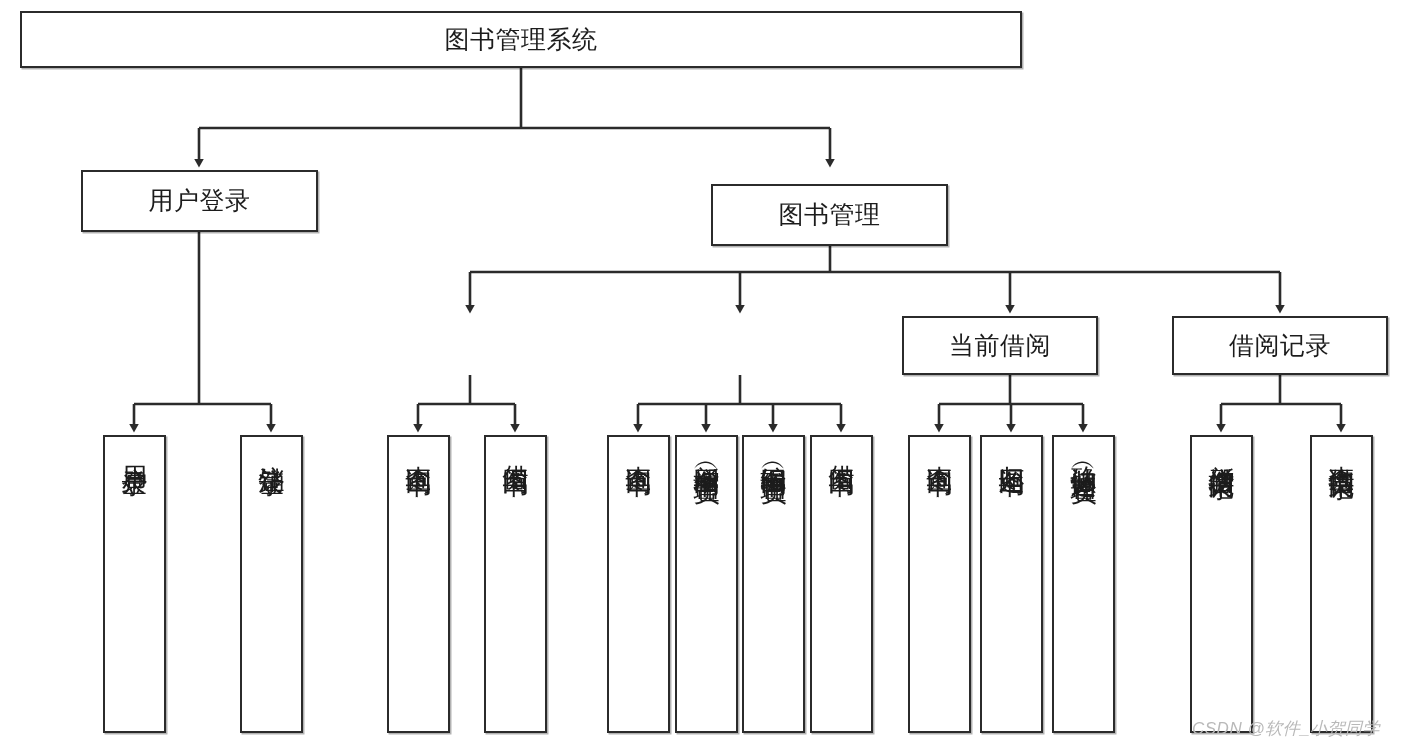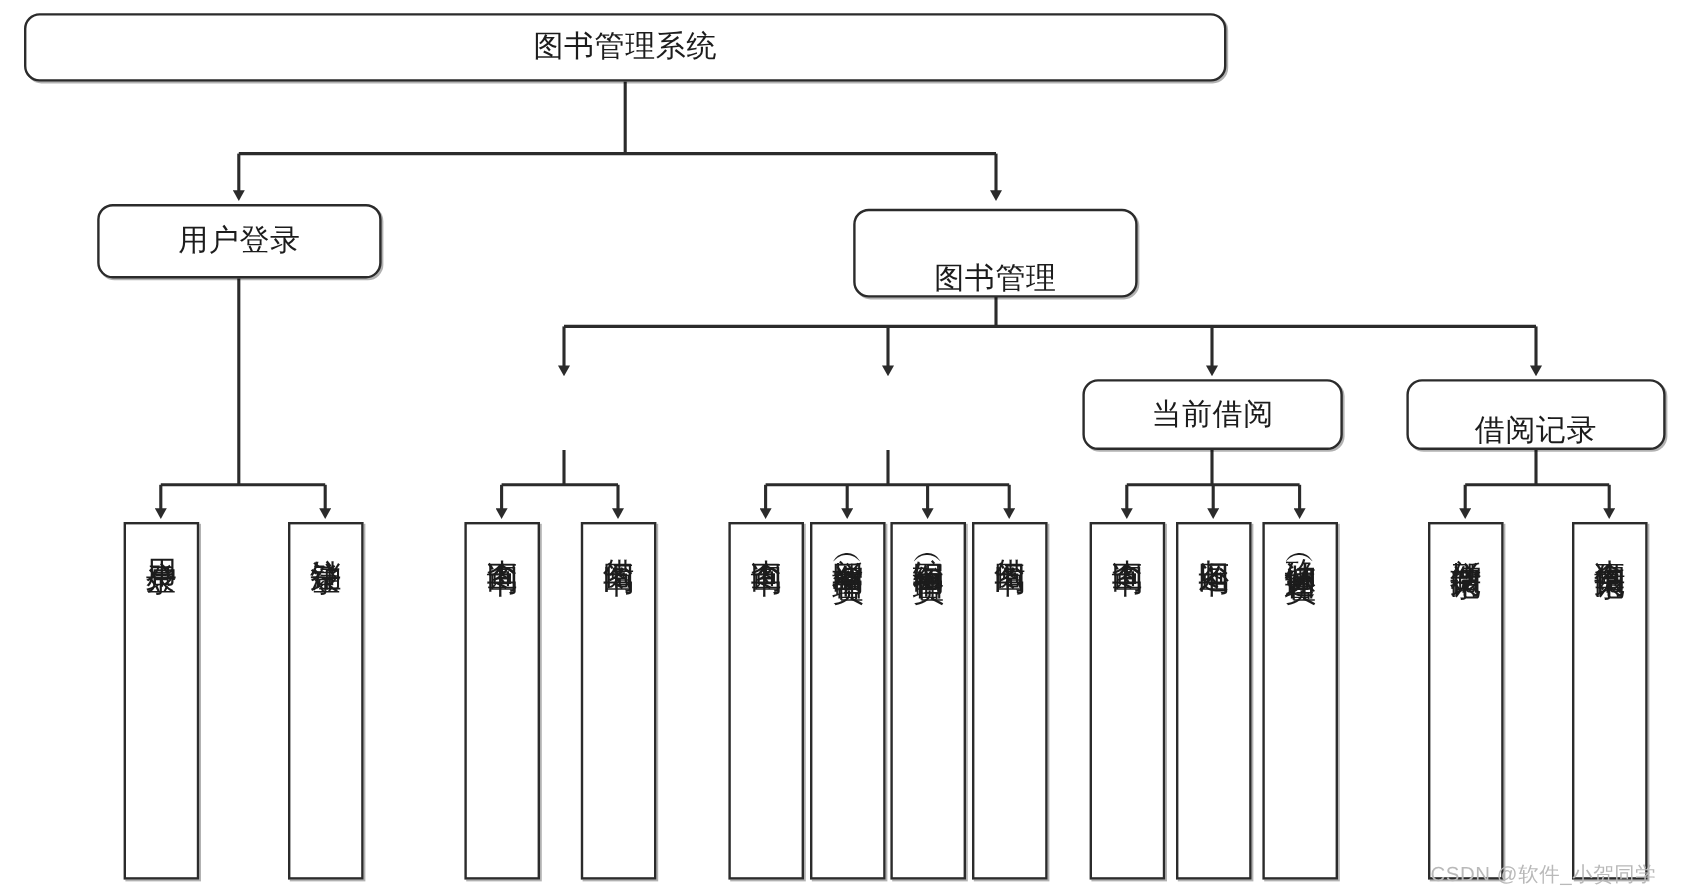--- a/index.html
+++ b/index.html
@@ -35,21 +35,20 @@
     align-items: center;
     justify-content: center;
     color: #1c1c1c;
     box-shadow: 1.5px 1.5px 0 rgba(0,0,0,0.30);
   }
   .node.horizontal {
     font-size: 25px;
     line-height: 1.1;
     letter-spacing: 0.5px;
     white-space: nowrap;
-    border-radius: 13px;
   }
   .node.root {
     font-size: 25px;
   }
   .node.leaf {
     align-items: flex-start;
     padding-top: 8px;
     overflow: hidden;
   }
   .vtext {
@@ -125,28 +124,28 @@
     </g>
   </svg>
 
   <div class="node horizontal root" style="left:20px; top:11px; width:1002px; height:57px;">
     <span>图书管理系统</span>
   </div>
 
   <div class="node horizontal" style="left:81px; top:170px; width:237px; height:62px;">
     <span>用户登录</span>
   </div>
-  <div class="node horizontal" style="left:711px; top:174px; width:237px; height:74px;align-items:flex-end;">
+  <div class="node horizontal" style="left:711px; top:184px; width:237px; height:62px;">
     <span>图书管理</span>
   </div>
 
-  <div class="node horizontal" style="left:902px; top:316px; width:217px; height:59px;">
+  <div class="node horizontal" style="left:902px; top:316px; width:196px; height:59px;">
     <span>当前借阅</span>
   </div>
-  <div class="node horizontal" style="left:1172px; top:316px; width:216px; height:59px;align-items:flex-end;">
+  <div class="node horizontal" style="left:1172px; top:316px; width:216px; height:59px;">
     <span>借阅记录</span>
   </div>
 
   <div class="node leaf" style="left:103px; top:435px; width:63px; height:298px;">
     <span class="vtext">用户登录</span>
   </div>
   <div class="node leaf" style="left:240px; top:435px; width:63px; height:298px;">
     <span class="vtext">注销登录</span>
   </div>
 
@@ -180,15 +179,15 @@
     <span class="vtext">确认归还（管理员）</span>
   </div>
 
   <div class="node leaf" style="left:1190px; top:435px; width:63px; height:298px;">
     <span class="vtext">新增借阅记录</span>
   </div>
   <div class="node leaf" style="left:1310px; top:435px; width:63px; height:298px;">
     <span class="vtext">查询借阅记录</span>
   </div>
 
-  <div class="watermark" style="left:1192px; top:717px;">CSDN @软件_小贺同学</div>
+  <div class="watermark" style="left:1192px; top:717px;font-style:italic;">CSDN @软件_小贺同学</div>
 
 </div>
 
 </body></html>

